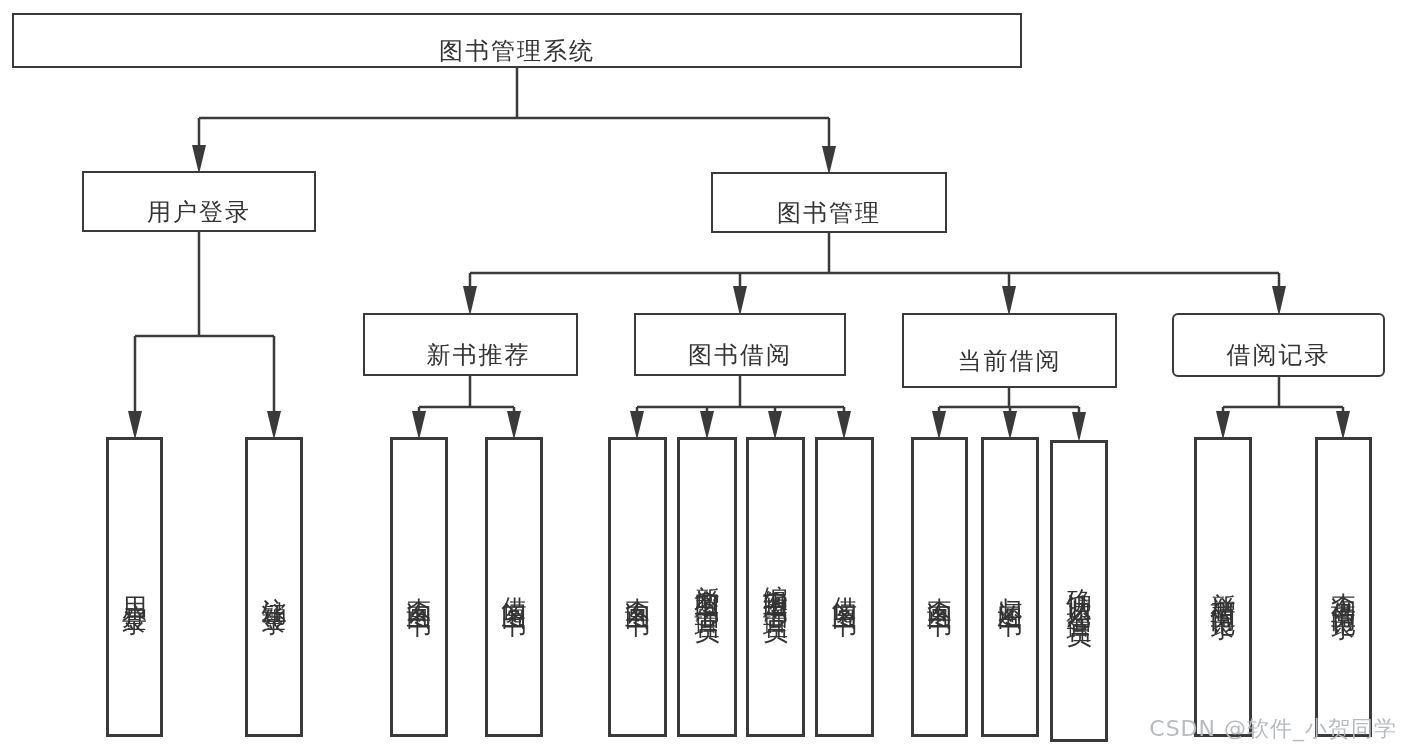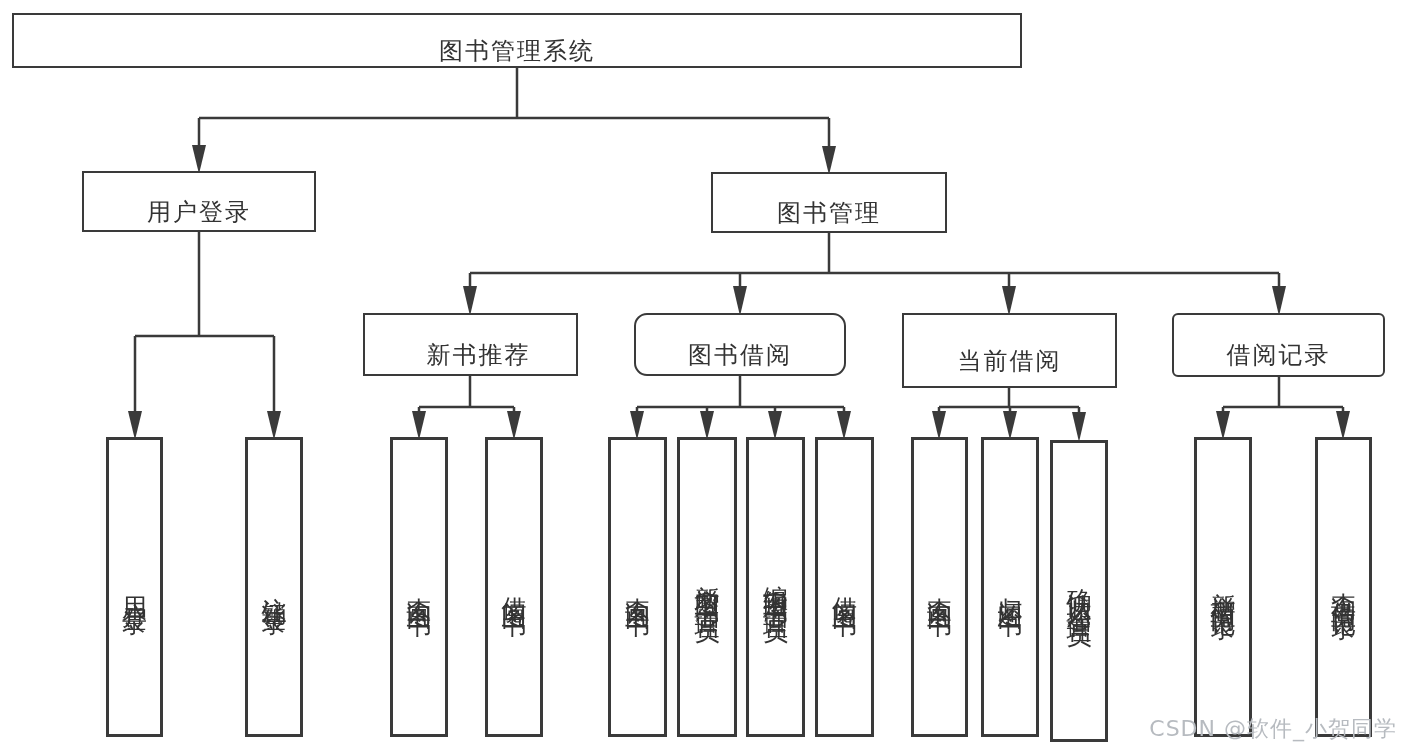--- a/index.html
+++ b/index.html
@@ -114,21 +114,21 @@
   <div class="box hbox" style="left:82px; top:171px; width:234px; height:61px;">
     <span class="label">用户登录</span>
   </div>
   <div class="box hbox" style="left:711px; top:172px; width:236px; height:61px;align-items:center;">
     <span class="label">图书管理</span>
   </div>
 
   <div class="box hbox" style="left:363px; top:313px; width:215px; height:63px;padding-left:16px;">
     <span class="label">新书推荐</span>
   </div>
-  <div class="box hbox" style="left:634px; top:313px; width:212px; height:63px;border-radius:13px;">
+  <div class="box hbox" style="left:634px; top:313px; width:212px; height:63px;">
     <span class="label">图书借阅</span>
   </div>
   <div class="box hbox" style="left:902px; top:313px; width:215px; height:75px;">
     <span class="label">当前借阅</span>
   </div>
   <div class="box hbox" style="left:1172px; top:313px; width:213px; height:64px;border-radius:6px;">
     <span class="label">借阅记录</span>
   </div>
 
   <div class="box vbox" style="left:106px; top:437px; width:57px; height:300px;">

